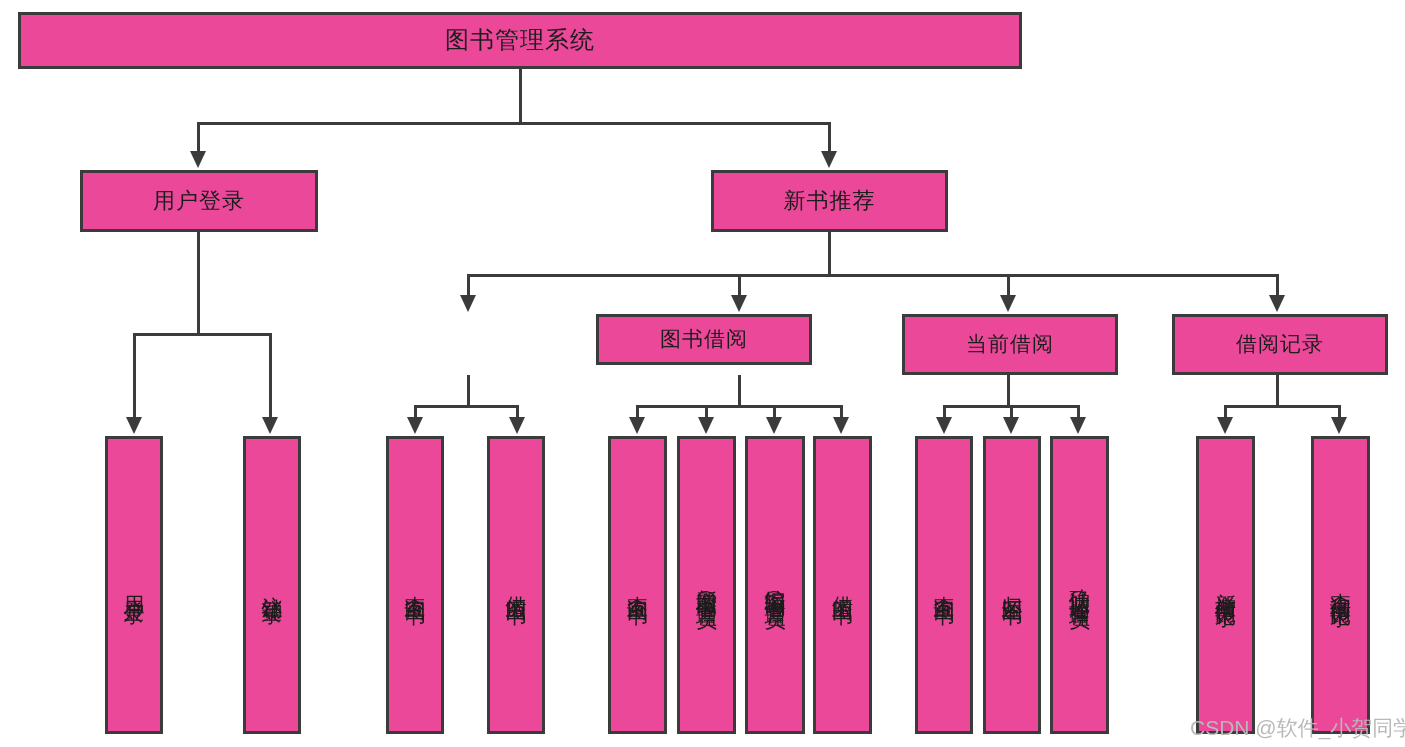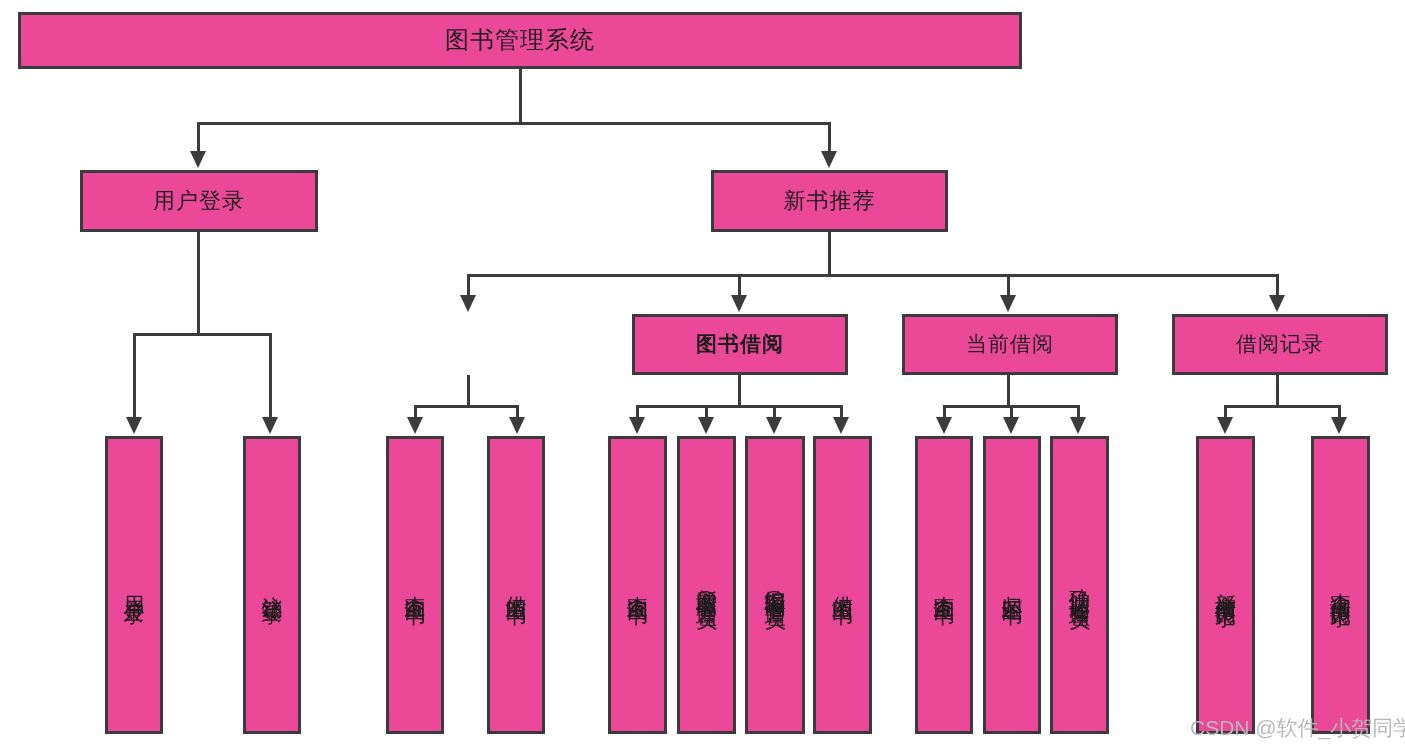--- a/index.html
+++ b/index.html
@@ -111,21 +111,21 @@
   <div class="edge h" style="left:467px; top:274px; width:812px;"></div>
   <div class="edge v" style="left:467px; top:274px; height:21px;"></div>
   <div class="edge v" style="left:738px; top:274px; height:21px;"></div>
   <div class="edge v" style="left:1007px; top:274px; height:21px;"></div>
   <div class="edge v" style="left:1276px; top:274px; height:21px;"></div>
   <div class="arrow" style="left:460px; top:295px;"></div>
   <div class="arrow" style="left:731px; top:295px;"></div>
   <div class="arrow" style="left:1000px; top:295px;"></div>
   <div class="arrow" style="left:1269px; top:295px;"></div>
 
-  <div class="node lvl3" id="node-book-borrow" style="left: 632px; top: 314px; width: 216px; height: 61px; font-weight: bold;">
+  <div class="node lvl3" id="node-book-borrow" style="left: 596px; top: 314px; width: 216px; height: 51px;">
     <span class="label">图书借阅</span>
   </div>
   <div class="node lvl3" id="node-current-borrow" style="left: 902px; top: 314px; width: 216px; height: 61px;">
     <span class="label">当前借阅</span>
   </div>
   <div class="node lvl3" id="node-borrow-record" style="left: 1172px; top: 314px; width: 216px; height: 61px;">
     <span class="label">借阅记录</span>
   </div>
 
   <div class="edge v" style="left:467px; top:375px; height:32px;"></div>

